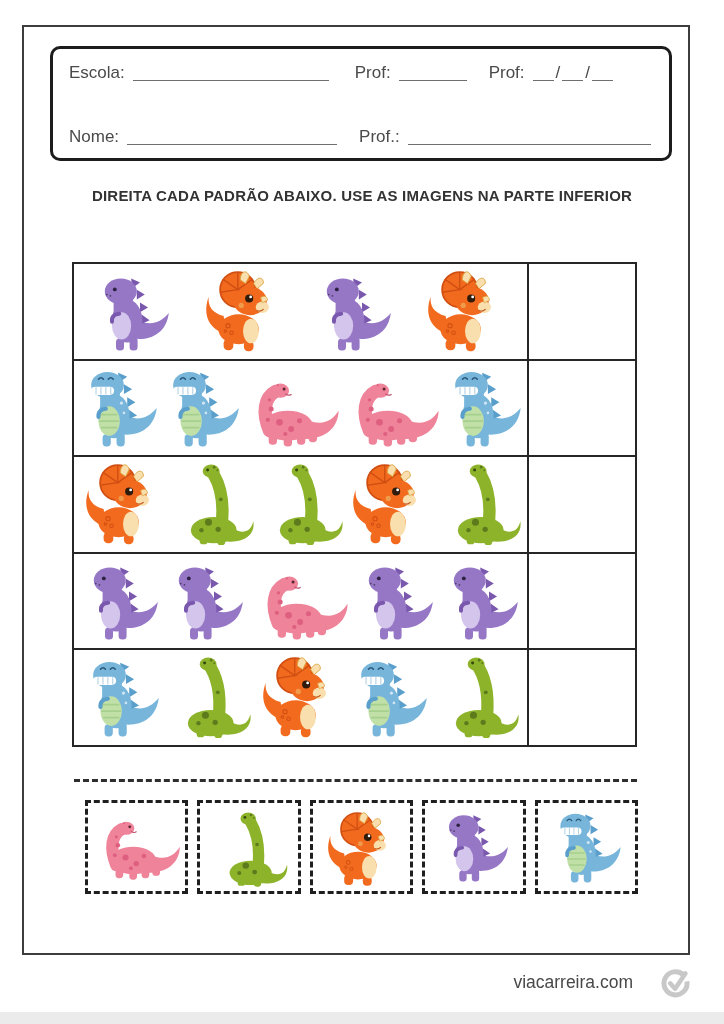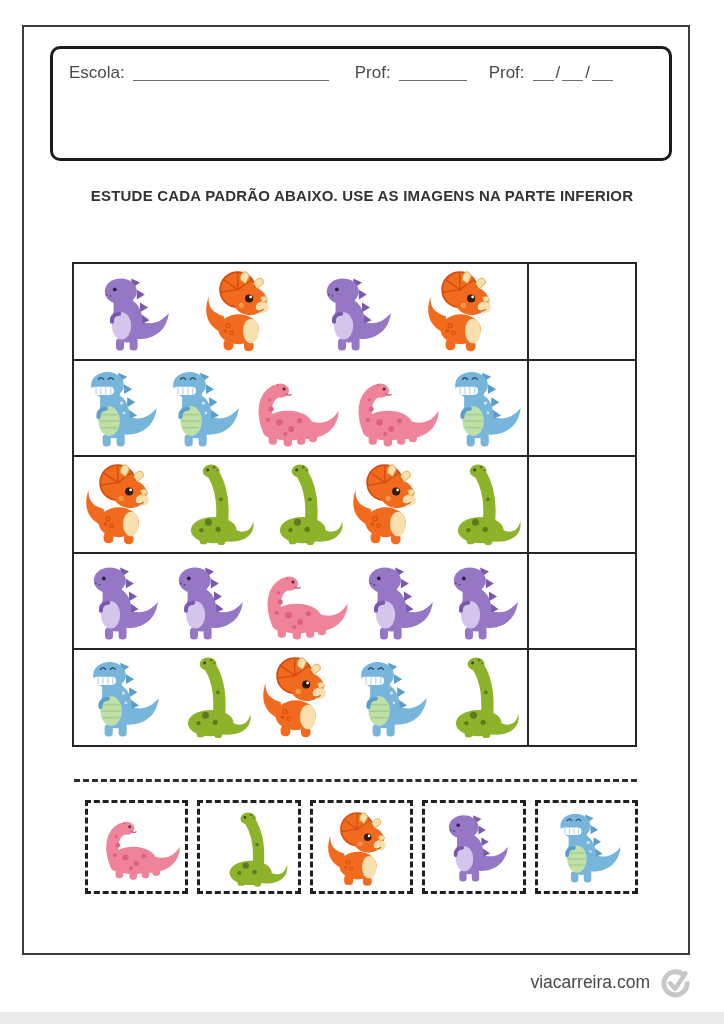--- a/index.html
+++ b/index.html
@@ -43,21 +43,21 @@
   .dino.orange-tric{width:88px;height:88px;}
   
   .cut-line{position:absolute;left:74px;top:779px;width:563px;height:0;
             border-top:3.5px dashed #2e2e2e;}
   .options-row{position:absolute;left:85px;top:800px;width:553px;height:94px;
                display:flex;gap:9px;}
   .p-option{flex:1;border:3.5px dashed #1f1f1f;box-sizing:border-box;display:flex;
             align-items:center;justify-content:center;overflow:hidden;background:#fff;}
   .p-option .dino{transform:scale(.92);}
   
-  .footer{position:absolute;top:966px;right:32px;display:flex;align-items:center;gap:9px;}
+  .footer{position:absolute;top:966px;right:32px;display:flex;align-items:center;gap:26px;}
   .footer-text{font-size:17.5px;color:#484848;}
   .footer-logo{width:33px;height:33px;}
   .bottom-strip{position:absolute;left:0;bottom:0;width:100%;height:12px;background:#ebebeb;}
 </style>
 </head>
 <body>
 
 <div class="page">
 
   <div class="frame"></div>
@@ -68,24 +68,30 @@
       <span class="h-line line-escola"></span>
       <span class="h-label">Prof:</span>
       <span class="h-line line-turma"></span>
       <span class="h-label">Prof:</span>
       <span class="h-line line-date"></span>
       <span class="h-slash">/</span>
       <span class="h-line line-date"></span>
       <span class="h-slash">/</span>
       <span class="h-line line-date"></span>
     </div>
+    <div class="h-row">
+      <span class="h-label">Nome:</span>
+      <span class="h-line line-nome"></span>
+      <span class="h-label">Prof.:</span>
+      <span class="h-line line-prof"></span>
+    </div>
   </div>
 
   <div class="instructions">
-    <div>ESTUDE CADA PADRÃO ABAIXO. USE AS IMAGENS NA PARTE INFERIOR</div>
+    <div>DIREITA CADA PADRÃO ABAIXO. USE AS IMAGENS NA PARTE INFERIOR</div>
   </div>
 
   <div class="pattern-table">
       <div class="p-row">
         <div class="p-cell">
           <svg class="dino purple-trex">
             <use href="#sym-purple-trex"></use>
           </svg>
           <svg class="dino orange-tric">
             <use href="#sym-orange-tric"></use>

